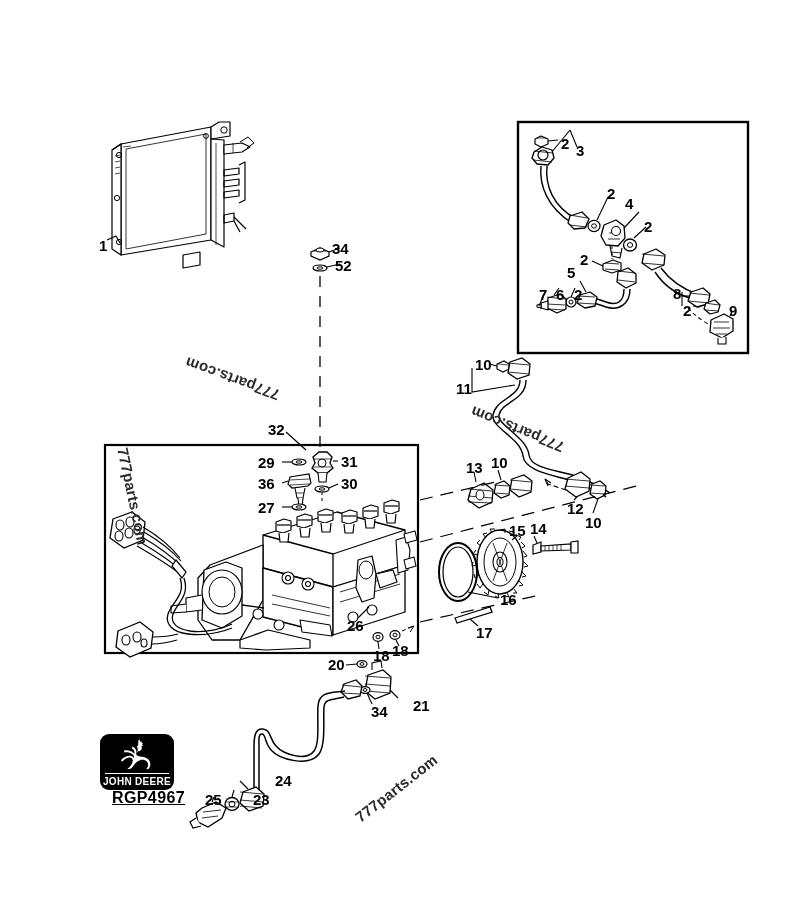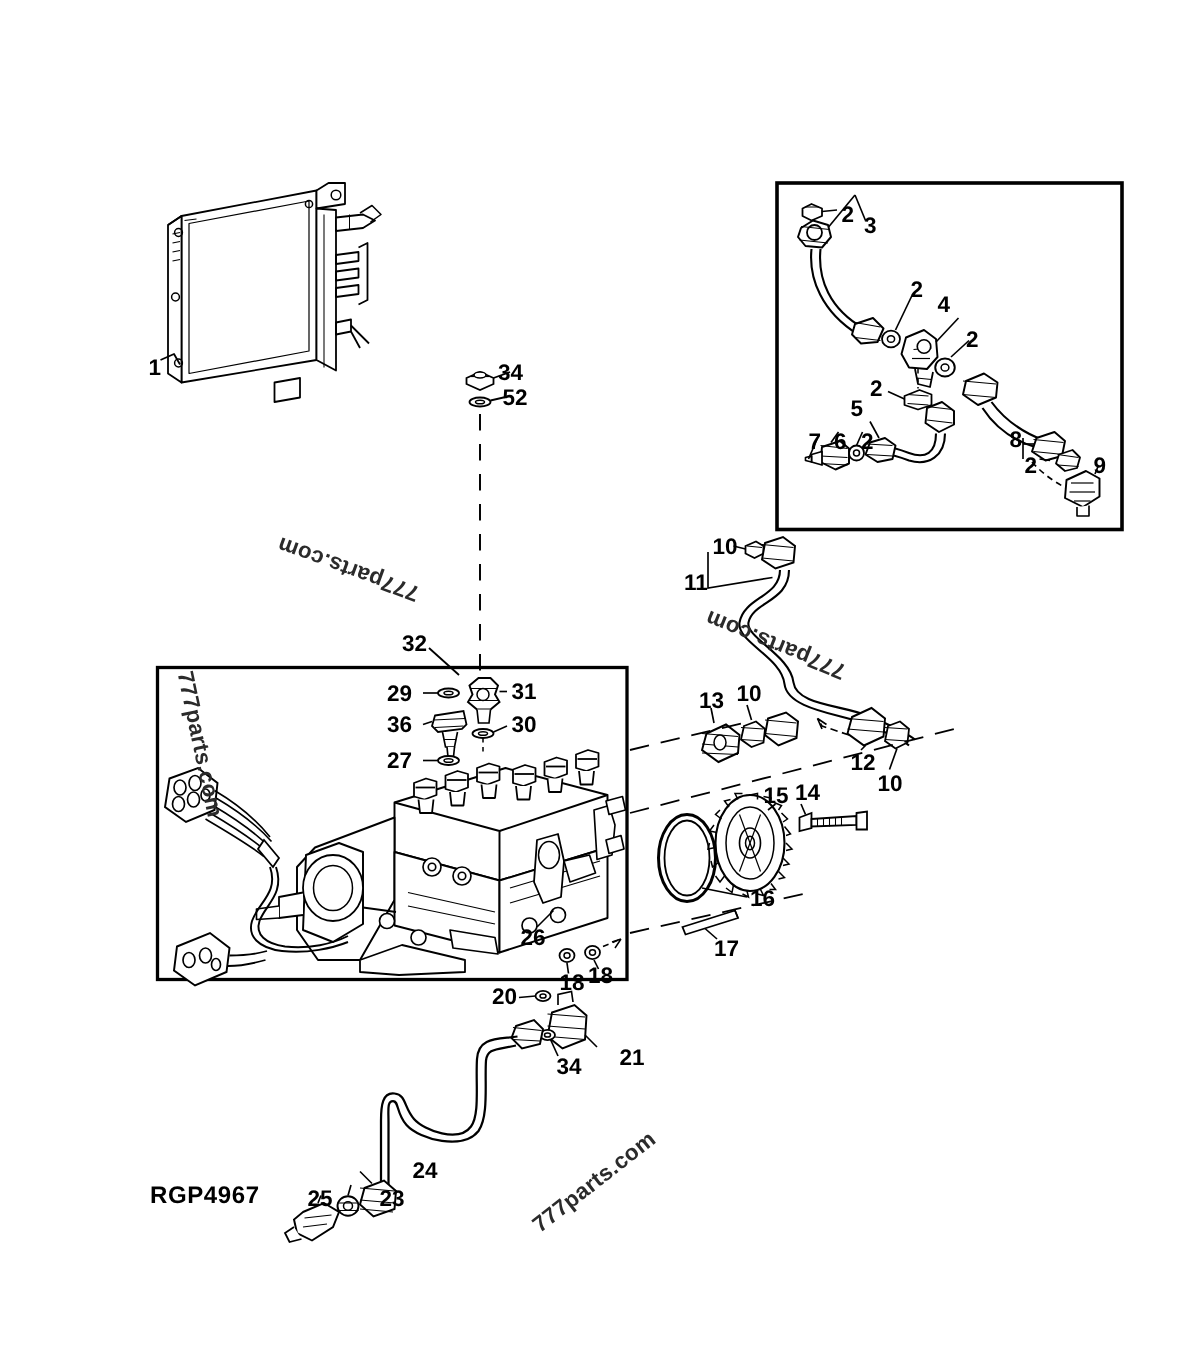--- a/index.html
+++ b/index.html
@@ -634,15 +634,30 @@
 
   <div class="callout" style="left:231px;top:773px;margin-left:44px;">24</div>
   <div class="callout" style="left:229px;top:792px;margin-left:24px;">23</div>
   <div class="callout" style="left:205px;top:792px;">25</div>
 
   <div class="wm" style="left:276px;top:404px;transform:rotate(-160deg);transform-origin:left top;">777parts.com</div>
   <div class="wm" style="left:131px;top:446px;transform:rotate(78deg);transform-origin:left top;">777parts.com</div>
   <div class="wm" style="left:560px;top:456px;transform:rotate(-158deg);transform-origin:left top;">777parts.com</div>
   <div class="wm" style="left:352px;top:812px;transform:rotate(-38deg);transform-origin:left top;">777parts.com</div>
 
-  <div class="rgp" style="left:100px;top:789px;">RGP4967</div>
+  <div class="logo-box" style="left:100px;top:734px;">
+    <svg class="deer" viewBox="0 0 46 34">
+      <path fill="#ffffff" d="M24.5,2.2c0.5-1.2,1.2-0.6,1.3,0.3c0.1,0.9,0.2,1.6,0.6,1.4c0.5-0.3,1-1.2,1.3-0.5
+        c0.2,0.6-0.4,1.3-0.2,1.6c0.3,0.3,1.3-0.5,1.4,0.2c0.1,0.6-0.8,0.9-0.8,1.4c0,0.5,0.9,0.3,0.8,0.9c-0.1,0.6-1,0.4-1.3,0.8
+        c-0.3,0.5,0.1,1,0.2,1.6c0.2,1.2-0.6,2.2-1.7,2.8c-1,0.5-2.5,0.6-3.4,1.5c-0.9,0.9-0.6,2-0.1,2.7c0.6,0.8,2,1.3,3.5,1.5
+        c2.6,0.3,5.2,0.6,7.2,2c2.4,1.7,3.3,4.4,3,6.7c-0.2,1.5-0.9,2.9-1.8,4l-2.2-0.2c1.1-1.3,1.9-2.9,1.8-4.5c-0.1-1.9-1.5-3.5-3.3-4.2
+        c-1.5-0.6-3.3-0.6-5,0c-2.4,0.8-4.1,2.6-5.6,4.5c-1.3,1.6-2.5,3.3-4.2,4.4l-2.8-0.1c2-1.2,3.5-3.2,4.5-5.1c0.7-1.3,1.2-2.7,1-3.9
+        c-0.2-1.1-1-1.9-2.1-2.2c-1.3-0.4-2.8-0.1-4.1,0.5c-1.7,0.8-3,2-4,3.3l-1.7-1.2c1.3-1.7,3.1-3.2,5.2-4c1.7-0.6,3.6-0.8,5.2-0.3
+        c1.2,0.4,2.1,1.1,2.6,2.1c0.3-1.1,0.1-2.2-0.5-3.1c-0.8-1.2-2.2-1.9-3.7-2.4c-1.8-0.5-3.7-0.6-5.3-0.3l-0.2-1.9
+        c2-0.3,4.3-0.1,6.3,0.6c1.6,0.6,3,1.5,3.9,2.8c0.4-1.5,0.1-3-0.7-4.1c-0.5-0.7-1.2-1.2-1.9-1.6l1-1.6c1,0.5,1.9,1.2,2.6,2.1
+        c0.8,1.1,1.2,2.4,1.2,3.7c0.8-0.8,1.3-1.9,1.3-3c0-1.1-0.4-2.1-1-2.9c0.6-0.3,1.2-0.8,1.5-1.4C24.2,4.5,24.1,3.2,24.5,2.2z"></path>
+    </svg>
+    <div class="logo-line"></div>
+    <div class="logo-text">JOHN DEERE</div>
+  </div>
+  <div class="rgp" style="left:112px;top:789px;text-decoration:underline;">RGP4967</div>
 
 </div>
 
 </body></html>

